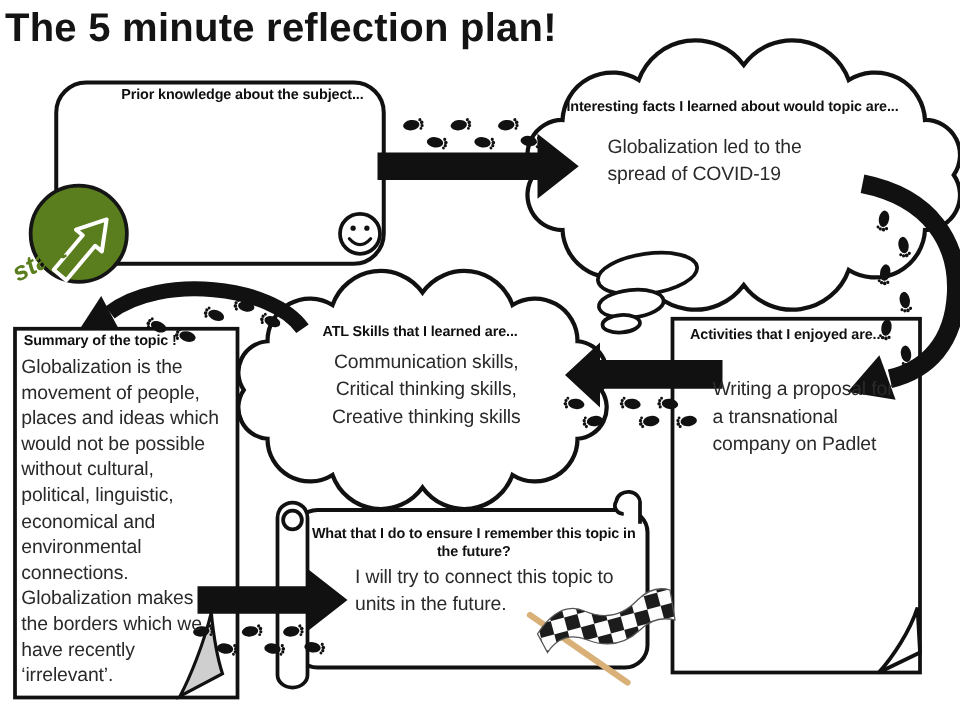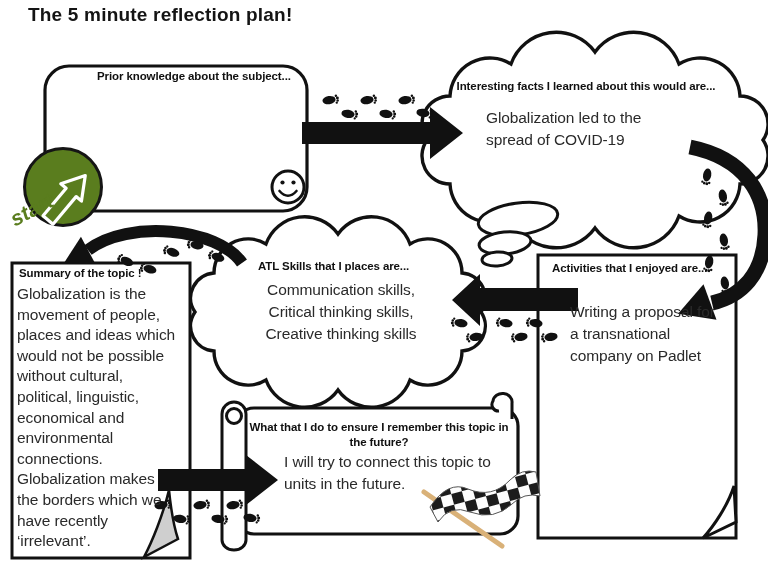--- a/index.html
+++ b/index.html
@@ -5,21 +5,21 @@
   html,body{margin:0;padding:0;background:#fff;}
   #stage{
     position:relative;width:768px;height:576px;overflow:hidden;background:#fff;
     font-family:"Liberation Sans","DejaVu Sans",sans-serif;color:#222;
   }
   svg{position:absolute;left:0;top:0;}
   .txt{position:absolute;z-index:5;}
   .shape-header{font-weight:700;font-size:11.5px;color:#101010;white-space:nowrap;letter-spacing:-0.1px;}
   .shape-header.wrap{white-space:normal;}
   .shape-body{font-size:15.5px;line-height:22px;color:#2a2a2a;letter-spacing:-0.1px;}
-  #page-title{left:28px;top:4px;font-size:19px;font-weight:600;color:#141414;letter-spacing:0.2px;}
+  #page-title{left:4px;top:4px;font-size:32px;font-weight:600;color:#141414;letter-spacing:0.2px;}
   #prior-header{left:58px;top:70px;padding-left:39px;}
   #prior-body{left:95px;top:92px;width:178px;}
   #facts-header{left:448px;top:80px;width:276px;text-align:center;}
   #facts-body{left:486px;top:107px;width:196px;}
   #atl-header{left:258px;top:260px;}
   #atl-body{left:250px;top:279px;width:182px;text-align:center;}
   #activities-header{left:552px;top:262px;}
   #activities-body{left:570px;top:301px;width:150px;}
   #summary-header{left:19px;top:267px;}
   #summary-body{left:17px;top:284px;width:162px;line-height:20.6px;}
@@ -149,24 +149,24 @@
       <circle cx="282.5" cy="182.5" r="2.1" fill="#111"></circle>
       <circle cx="293.5" cy="182.5" r="2.1" fill="#111"></circle>
       <path d="M 279.5,191 Q 288,200.5 296.5,191" fill="none" stroke="#111" stroke-width="2.6" stroke-linecap="round"></path>
     </g>
   </svg>
 
   <div class="txt" id="page-title">The 5 minute reflection plan!</div>
 
   <div class="txt shape-header" id="prior-header">Prior knowledge about the subject...</div>
 
-  <div class="txt shape-header" id="facts-header">Interesting facts I learned about this would are...</div>
+  <div class="txt shape-header" id="facts-header">Interesting facts I learned about would topic are...</div>
   <div class="txt shape-body" id="facts-body">Globalization led to the spread of COVID-19</div>
 
-  <div class="txt shape-header" id="atl-header">ATL Skills that I places are...</div>
+  <div class="txt shape-header" id="atl-header">ATL Skills that I learned are...</div>
   <div class="txt shape-header" id="activities-header">Activities that I enjoyed are...</div>
 
   <div class="txt shape-body" id="atl-body">Communication skills, Critical thinking skills, Creative thinking skills</div>
   <div class="txt shape-body" id="activities-body">Writing a proposal for a transnational company on Padlet</div>
 
   <div class="txt shape-header" id="summary-header">Summary of the topic !</div>
   <div class="txt shape-body" id="summary-body">Globalization is the movement of people, places and ideas which would not be possible without cultural, political, linguistic, economical and environmental connections. Globalization makes the borders which we have recently ‘irrelevant’.</div>
 
   <div class="txt shape-header wrap" id="future-header">What that I do to ensure I remember this topic in the future?</div>
   <div class="txt shape-body" id="future-body">I will try to connect this topic to units in the future.</div>

